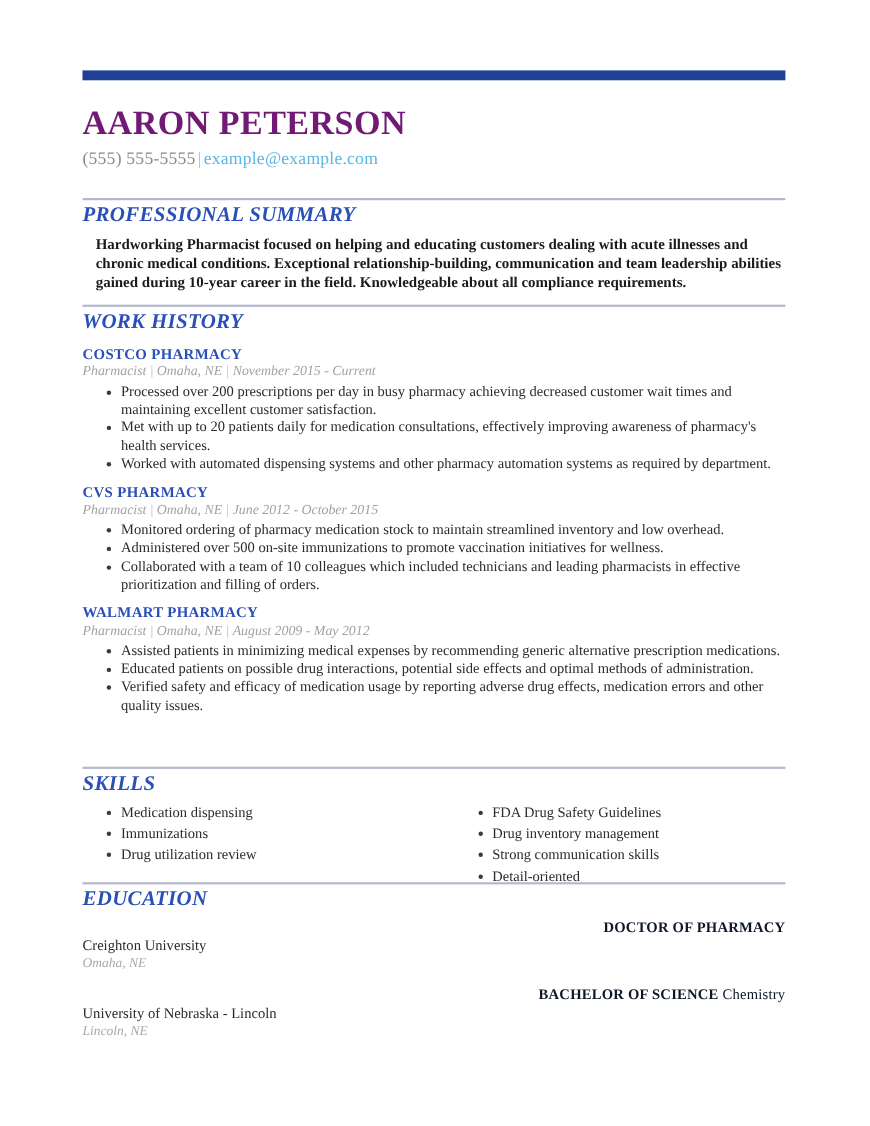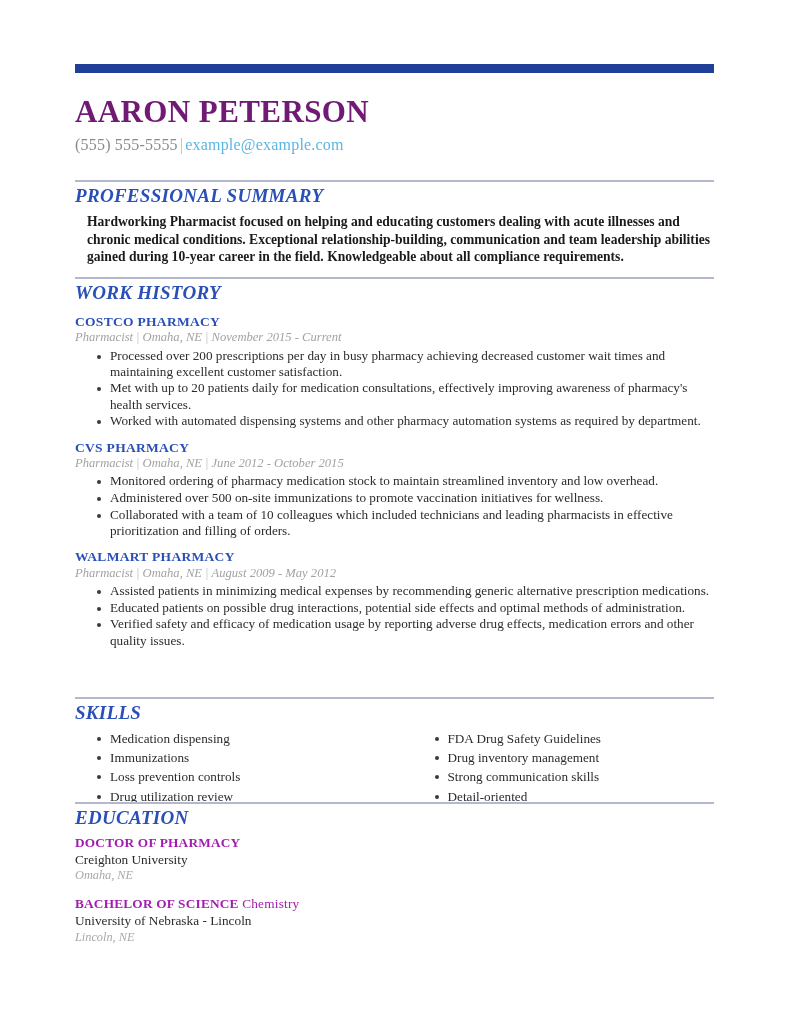--- a/index.html
+++ b/index.html
@@ -140,23 +140,24 @@
     gap: 16px;
   }
   .skills-col { width: 320px; }
   .skills-col ul.bullets li { font-size: 13.2px; line-height: 1.42; }
   .skills-col.col2 { padding-left: 20px; }
   
   .edu-entry { margin-bottom: 13px; }
   .edu-degree {
     font-size: 13.3px;
     font-weight: bold;
-    color: #a21caf;
+    color: #0f172a;
     line-height: 1.25;
     letter-spacing: 0.2px;
+    text-align: right;
   }
   .edu-degree .field {
     font-weight: normal;
   }
   .edu-school {
     font-size: 13.3px;
     color: #2b2b2b;
     line-height: 1.25;
   }
   .edu-location {
@@ -228,21 +229,20 @@
   </div>
 
   <div class="section" style="top:697px;">
     <div class="rule"></div>
     <div class="section-title">SKILLS</div>
     <div class="skills-cols">
       <div class="skills-col col1">
         <ul class="bullets">
           <li>Medication dispensing</li>
           <li>Immunizations</li>
-          <li>Loss prevention controls</li>
           <li>Drug utilization review</li>
         </ul>
       </div>
       <div class="skills-col col2">
         <ul class="bullets">
           <li>FDA Drug Safety Guidelines</li>
           <li>Drug inventory management</li>
           <li>Strong communication skills</li>
           <li>Detail-oriented</li>
         </ul>

